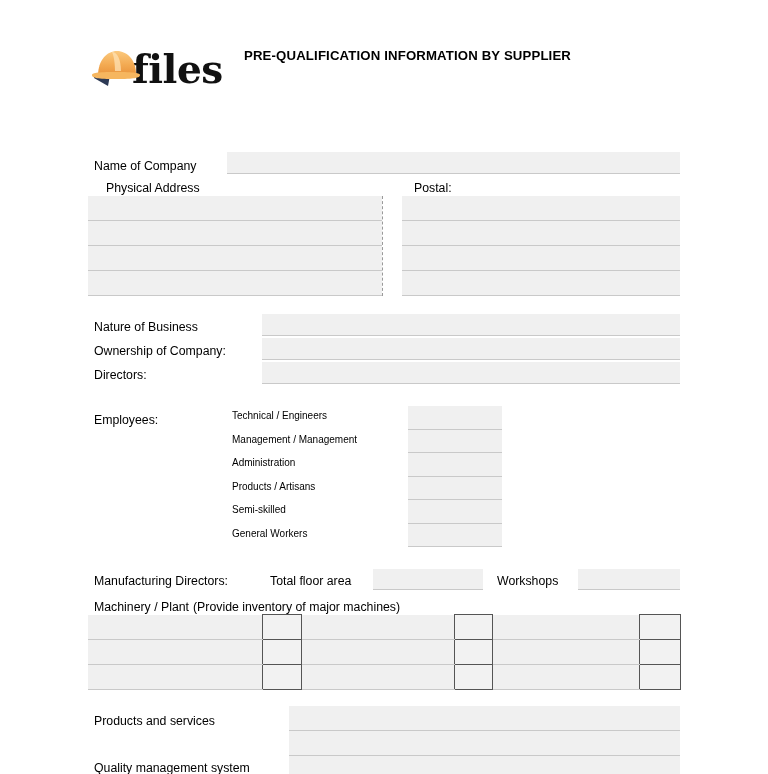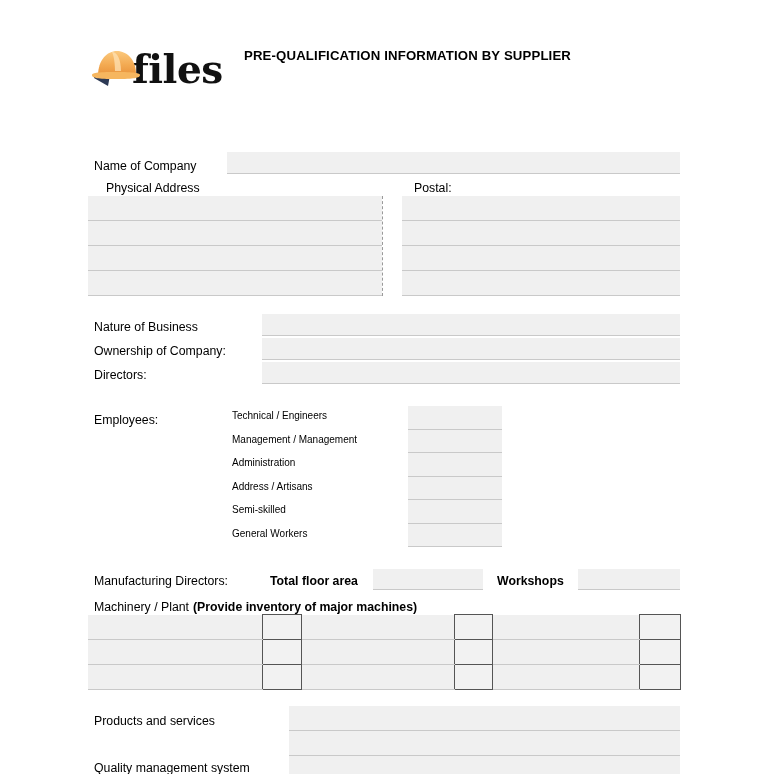--- a/index.html
+++ b/index.html
@@ -71,21 +71,21 @@
   }
 
   
   .lbl {
     font-weight: normal;
     font-size: 12.3px;
     line-height: 1;
     white-space: nowrap;
   }
   .lbl-norm {
-    font-weight: bold;
+    font-weight: normal;
     font-size: 12.3px;
     line-height: 1;
     white-space: nowrap;
   }
   .field {
     background: #f0f0f0;
     border-bottom: 1px solid #c9c9c9;
     box-sizing: border-box;
   }
   .abs { position: absolute; }
@@ -213,21 +213,21 @@
     </div>
     <div class="emp-row">
       <div class="emp-name">Management / Management</div>
       <div class="emp-field"></div>
     </div>
     <div class="emp-row">
       <div class="emp-name">Administration</div>
       <div class="emp-field"></div>
     </div>
     <div class="emp-row">
-      <div class="emp-name">Address / Artisans</div>
+      <div class="emp-name">Products / Artisans</div>
       <div class="emp-field"></div>
     </div>
     <div class="emp-row">
       <div class="emp-name">Semi-skilled</div>
       <div class="emp-field"></div>
     </div>
     <div class="emp-row">
       <div class="emp-name">General Workers</div>
       <div class="emp-field"></div>
     </div>

